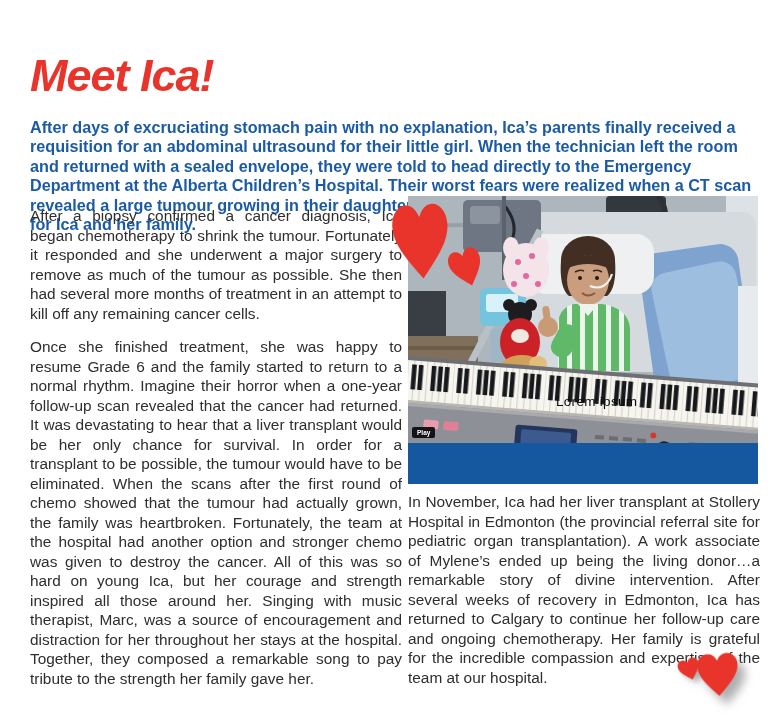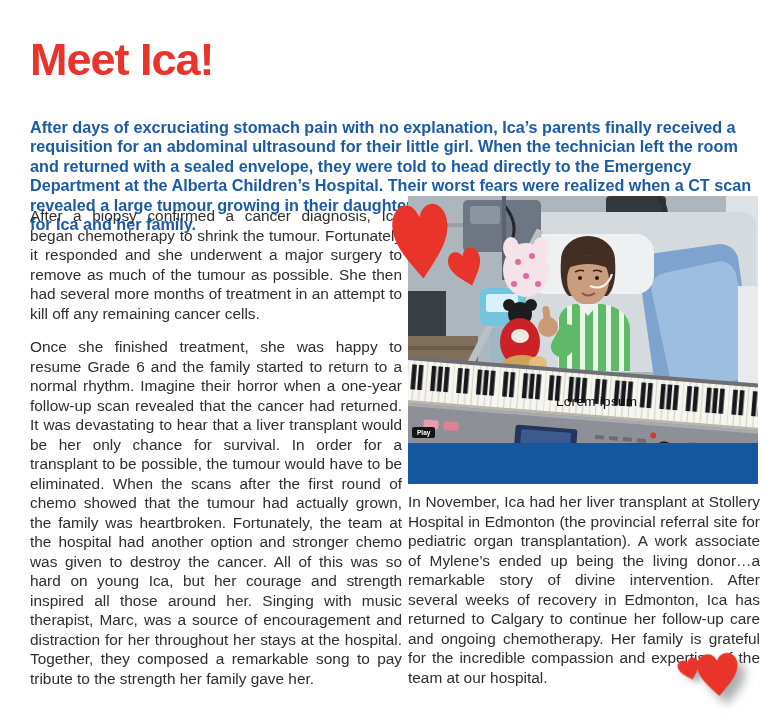--- a/index.html
+++ b/index.html
@@ -7,23 +7,24 @@
     --heart-red:#e8342b;
     --intro-blue:#1b5ba6;
     --bar-blue:#1558a0;
     --body-text:#2e2e2e;
   }
   *{margin:0;padding:0;box-sizing:border-box;}
   body{background:#fff;font-family:"Liberation Sans","DejaVu Sans",sans-serif;}
   .page{position:relative;width:780px;height:727px;background:#ffffff;overflow:hidden;}
 
   .title{
-    position:absolute;left:30px;top:34px;
+    position:absolute;left:30px;top:50px;
     font-size:45px;font-weight:bold;letter-spacing:-1px;
     color:var(--title-red);
+    font-style:italic;
   }
   .intro{
     position:absolute;left:30px;top:88px;width:732px;
     font-size:16.2px;font-weight:bold;line-height:19.4px;
     color:var(--intro-blue);
     margin-top:30px;
   }
   .col-left{
     position:absolute;left:30px;top:206px;width:372px;
     font-size:15.4px;line-height:19.5px;color:var(--body-text);

